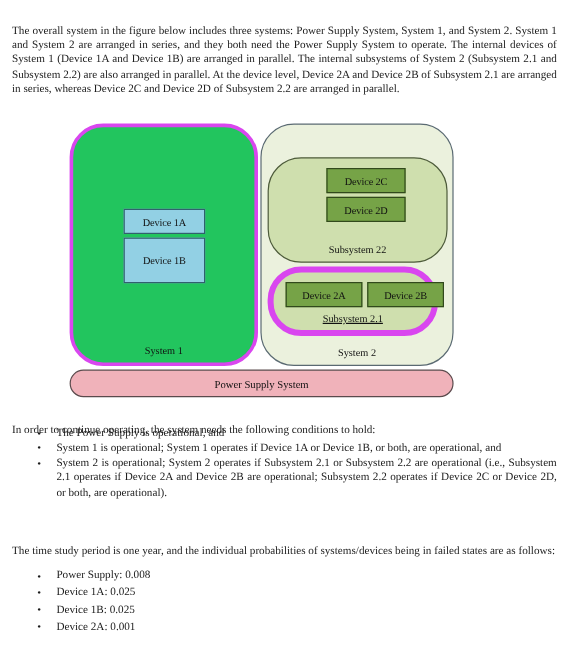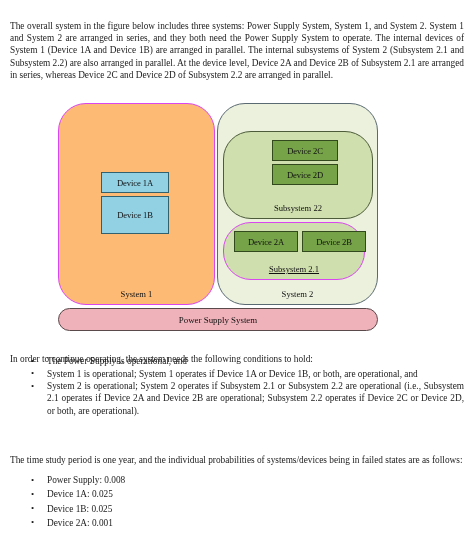--- a/index.html
+++ b/index.html
@@ -101,22 +101,22 @@
     right: 0;
     text-align: center;
   }
 
   
   #system-1-box {
     left: 0px;
     top: 0px;
     width: 157px;
     height: 202px;
-    background: #fdba74;
-    border: 1px solid #d946ef;
+    background: #22c55e;
+    border: 3px solid #d946ef;
   }
   #system-1-box > .label {
     bottom: 5px;
   }
 
   
   #system-2-box {
     left: 159px;
     top: 0px;
     width: 161px;
@@ -141,21 +141,21 @@
     bottom: 5px;
   }
 
   
   #subsystem-21-box {
     left: 5px;
     top: 118px;
     width: 142px;
     height: 58px;
     background: #cfdfae;
-    border: 1px solid #d946ef;
+    border: 5px solid #d946ef;
   }
   #subsystem-21-box > .label {
     bottom: 5px;
     text-decoration: underline;
   }
 
   
   .device {
     position: absolute;
     box-sizing: border-box;

